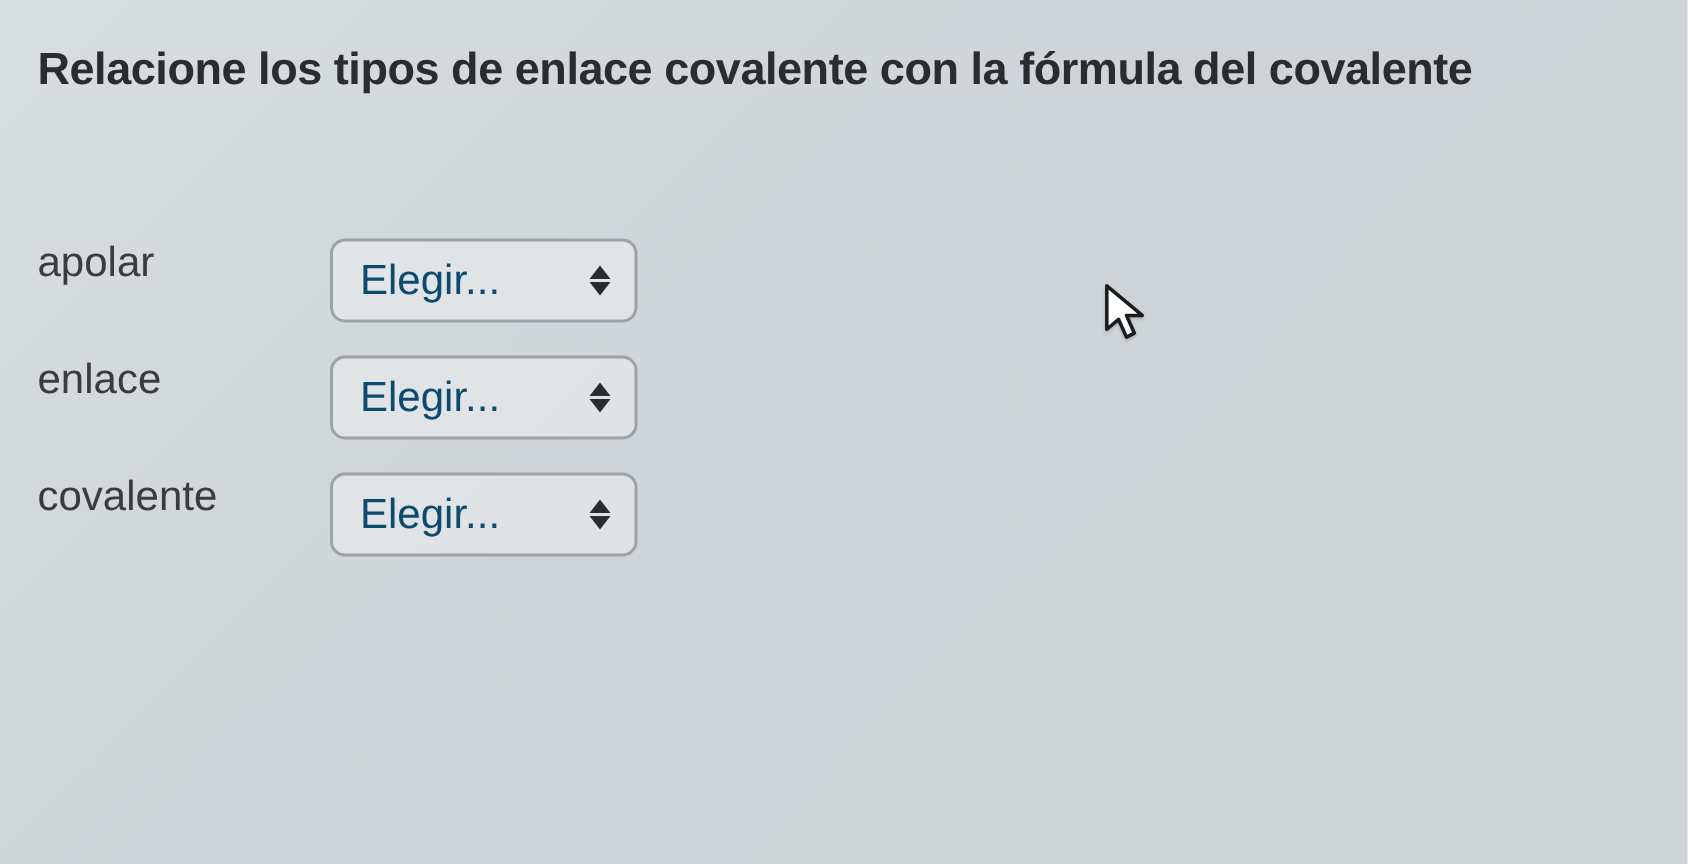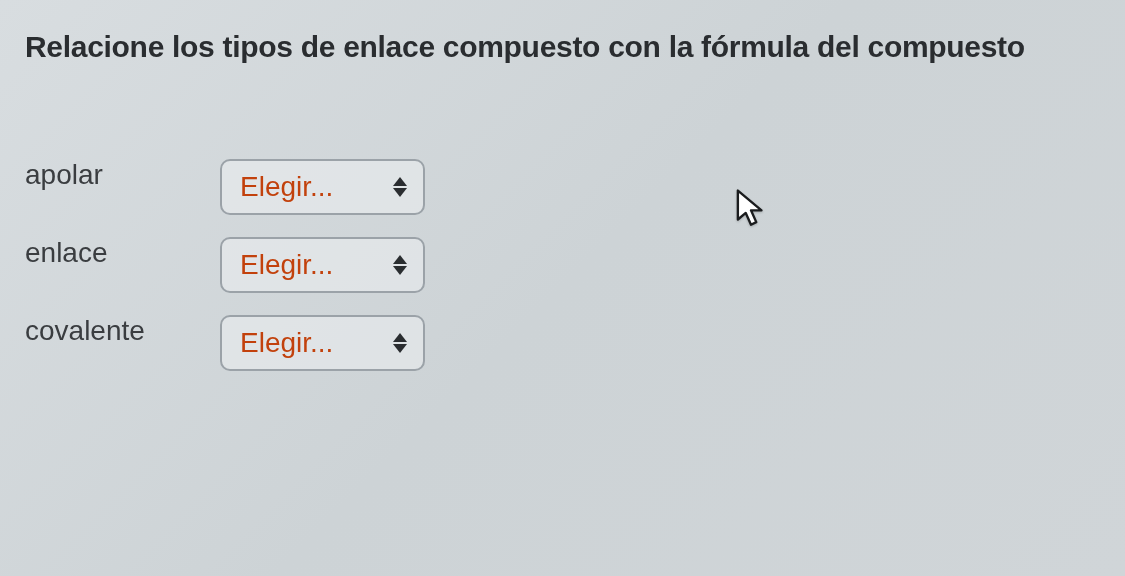--- a/index.html
+++ b/index.html
@@ -44,21 +44,21 @@
       align-items: center;
       justify-content: space-between;
       background: rgba(240, 242, 243, 0.5);
       border: 2px solid #9ba2a8;
       border-radius: 10px;
       padding: 10px 16px 10px 18px;
       width: 205px;
       height: 56px;
       cursor: pointer;
       font-size: 28px;
-      color: #c2410c;
+      color: #0c4a6e;
     }
     .dropdown-label {
       font-weight: 400;
     }
     .sort-icon {
       display: flex;
       flex-direction: column;
       align-items: center;
       gap: 2px;
     }
@@ -83,21 +83,21 @@
     }
     .cursor-pointer svg {
       width: 32px;
       height: 42px;
       filter: drop-shadow(0 1px 1px rgba(0,0,0,0.2));
     }
   </style>
 </head>
 <body>
 
-<div class="question-title">Relacione los tipos de enlace compuesto con la fórmula del compuesto</div>
+<div class="question-title">Relacione los tipos de enlace covalente con la fórmula del covalente</div>
 
 <div class="matching-table">
 
   <div class="matching-row">
     <div class="row-label">apolar</div>
     <div class="dropdown">
       <span class="dropdown-label">Elegir...</span>
       <span class="sort-icon">
         <span class="triangle-up"></span>
         <span class="triangle-down"></span>

